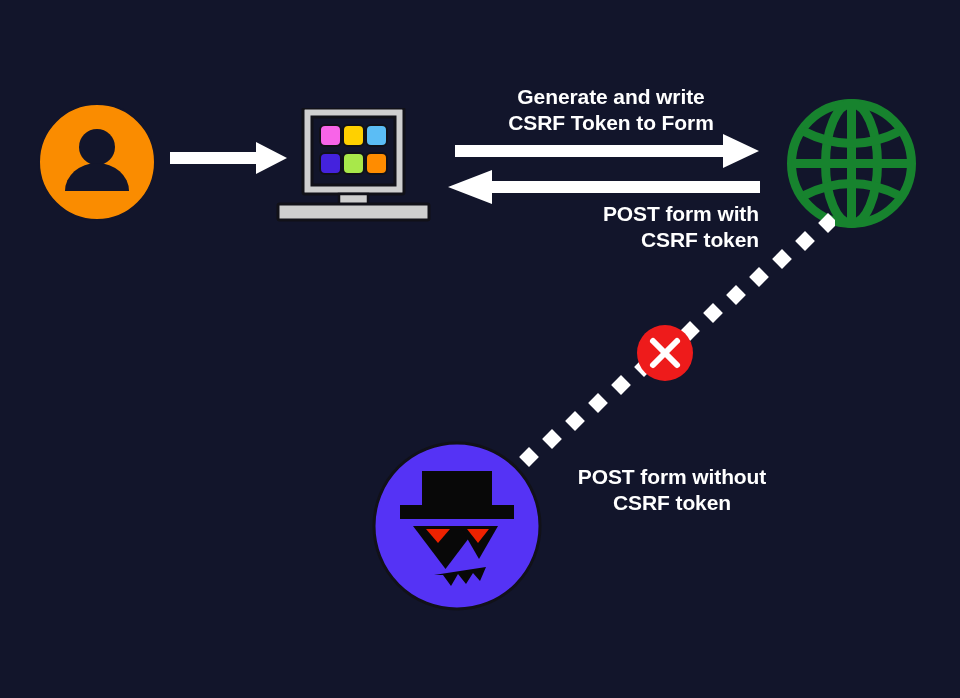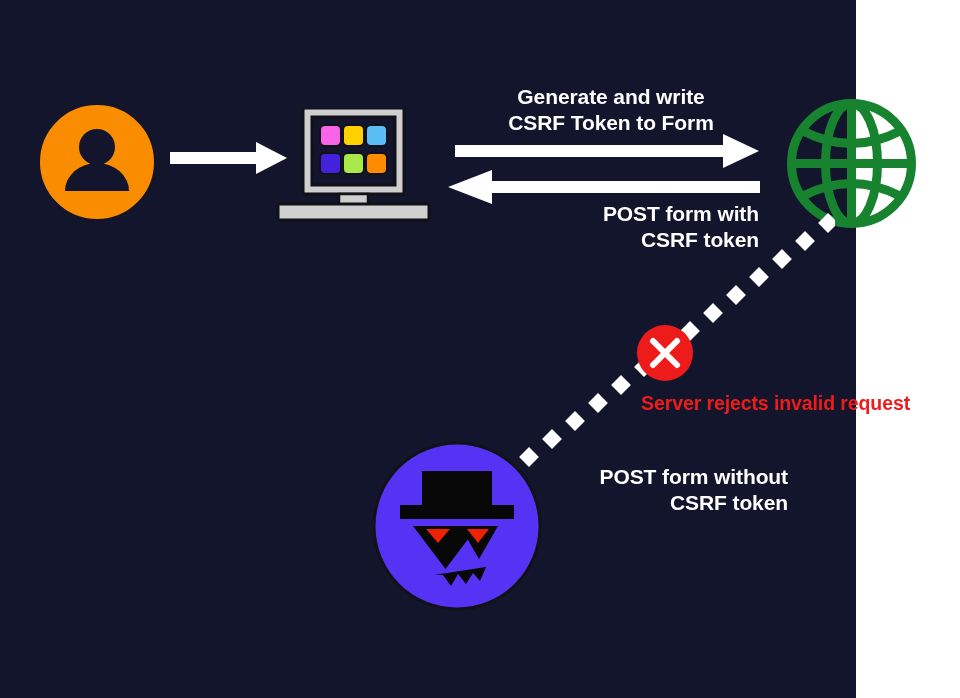--- a/index.html
+++ b/index.html
@@ -7,42 +7,42 @@
     padding: 0;
   }
   body {
     width: 960px;
     height: 698px;
     overflow: hidden;
     font-family: "Liberation Sans", sans-serif;
   }
   #canvas {
     position: relative;
-    width: 856px;
+    width: 960px;
     height: 698px;
     background: #12152b;
   }
   .abs { position: absolute; }
 
   
   .label {
     position: absolute;
     color: #ffffff;
     font-weight: bold;
     font-size: 21px;
     line-height: 26px;
     text-align: center;
     white-space: pre-line;
     letter-spacing: -0.1px;
   }
   .label.red { color: #ee1b1b; font-size: 19.5px; text-align: left; white-space: nowrap;}
 
   #label-generate { left: 463px; top: 84px; width: 296px; }
   #label-post-with { left: 463px; top: 201px; width: 296px; text-align: right; }
-  #label-post-without { left: 556px; top: 464px; width: 232px; text-align: right; }
+  #label-post-without { left: 556px; top: 464px; width: 232px; }
   #label-server-rejects { left: 641px; top: 390px; }
 
   
   #user-avatar { left: 38px; top: 103px; width: 118px; height: 118px; }
 
   
   #arrow-user-laptop { left: 170px; top: 140px; width: 118px; height: 36px; }
 
   
   #laptop { left: 276px; top: 108px; width: 155px; height: 114px; }
@@ -204,18 +204,17 @@
       <path d="M62 134 L114 126 L108 140 L101 132 L94 143 L86 133 L79 145 L71 134 Z" fill="#080808"></path>
     </svg>
   </div>
 
   <div class="label" id="label-generate">Generate and write
 CSRF Token to Form</div>
 
   <div class="label" id="label-post-with">POST form with
 CSRF token</div>
 
-  <div class="label red" id="label-server-rejects">Server rejects invalid request</div>
 
   <div class="label" id="label-post-without">POST form without
 CSRF token</div>
 
 </div>
 
 </body></html>

